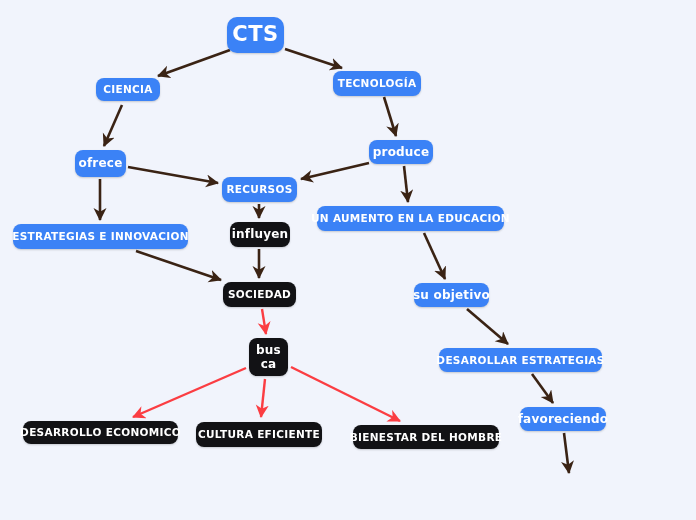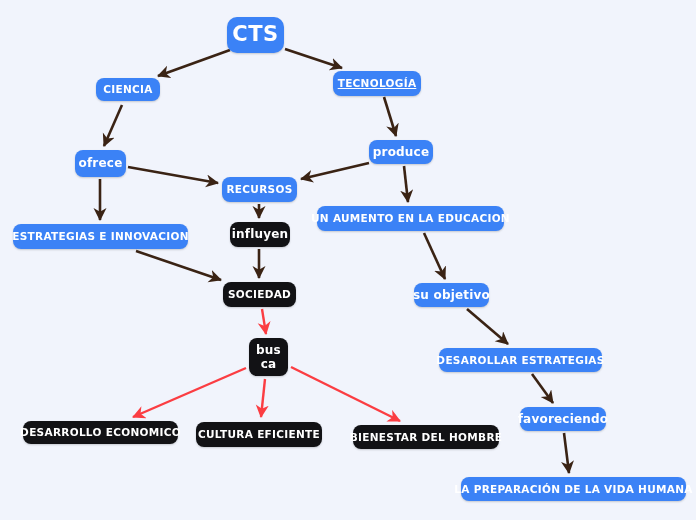--- a/index.html
+++ b/index.html
@@ -69,21 +69,21 @@
       <line x1="262" y1="309" x2="266" y2="334" stroke="#fb3d42" stroke-width="2.4" marker-end="url(#ah-red)"></line>
       <line x1="246" y1="368" x2="133" y2="417" stroke="#fb3d42" stroke-width="2.4" marker-end="url(#ah-red)"></line>
       <line x1="265" y1="379" x2="261" y2="417" stroke="#fb3d42" stroke-width="2.4" marker-end="url(#ah-red)"></line>
       <line x1="291" y1="367" x2="400" y2="421" stroke="#fb3d42" stroke-width="2.4" marker-end="url(#ah-red)"></line>
     </svg>
 
   <div class="node red" id="n-cts" style="left:227px;top:17px;width:57px;height:36px;">CTS</div>
 
   <div class="node red" style="left:96px;top:78px;width:64px;height:23px;">CIENCIA</div>
 
-  <div class="node red" style="left:333px;top:71px;width:88px;height:25px;text-decoration:underline;">TECNOLOGÍA</div>
+  <div class="node red" style="left:333px;top:71px;width:88px;height:25px;">TECNOLOGÍA</div>
 
   <div class="node red lc" style="left:75px;top:150px;width:51px;height:27px;">ofrece</div>
 
   <div class="node red lc" style="left:369px;top:140px;width:64px;height:24px;">produce</div>
 
   <div class="node red" style="left:222px;top:177px;width:75px;height:25px;">RECURSOS</div>
 
   <div class="node red" style="left:317px;top:206px;width:187px;height:25px;">UN AUMENTO EN LA EDUCACION</div>
 
   <div class="node red" style="left:13px;top:224px;width:175px;height:25px;">ESTRATEGIAS E INNOVACION</div>
@@ -100,15 +100,14 @@
   <div class="node red" style="left:439px;top:348px;width:163px;height:24px;">DESAROLLAR ESTRATEGIAS</div>
 
   <div class="node red lc" style="left:520px;top:407px;width:86px;height:24px;">favoreciendo</div>
 
   <div class="node black" style="left:23px;top:421px;width:155px;height:23px;">DESARROLLO ECONOMICO</div>
 
   <div class="node black" style="left:196px;top:422px;width:126px;height:25px;">CULTURA EFICIENTE</div>
 
   <div class="node black" style="left:353px;top:425px;width:146px;height:24px;">BIENESTAR DEL HOMBRE</div>
 
-  <div class="node red" style="left:461px;top:477px;width:225px;height:24px;">LA PREPARACIÓN DE LA VIDA HUMANA</div>
 
 </div>
 
 </body></html>

